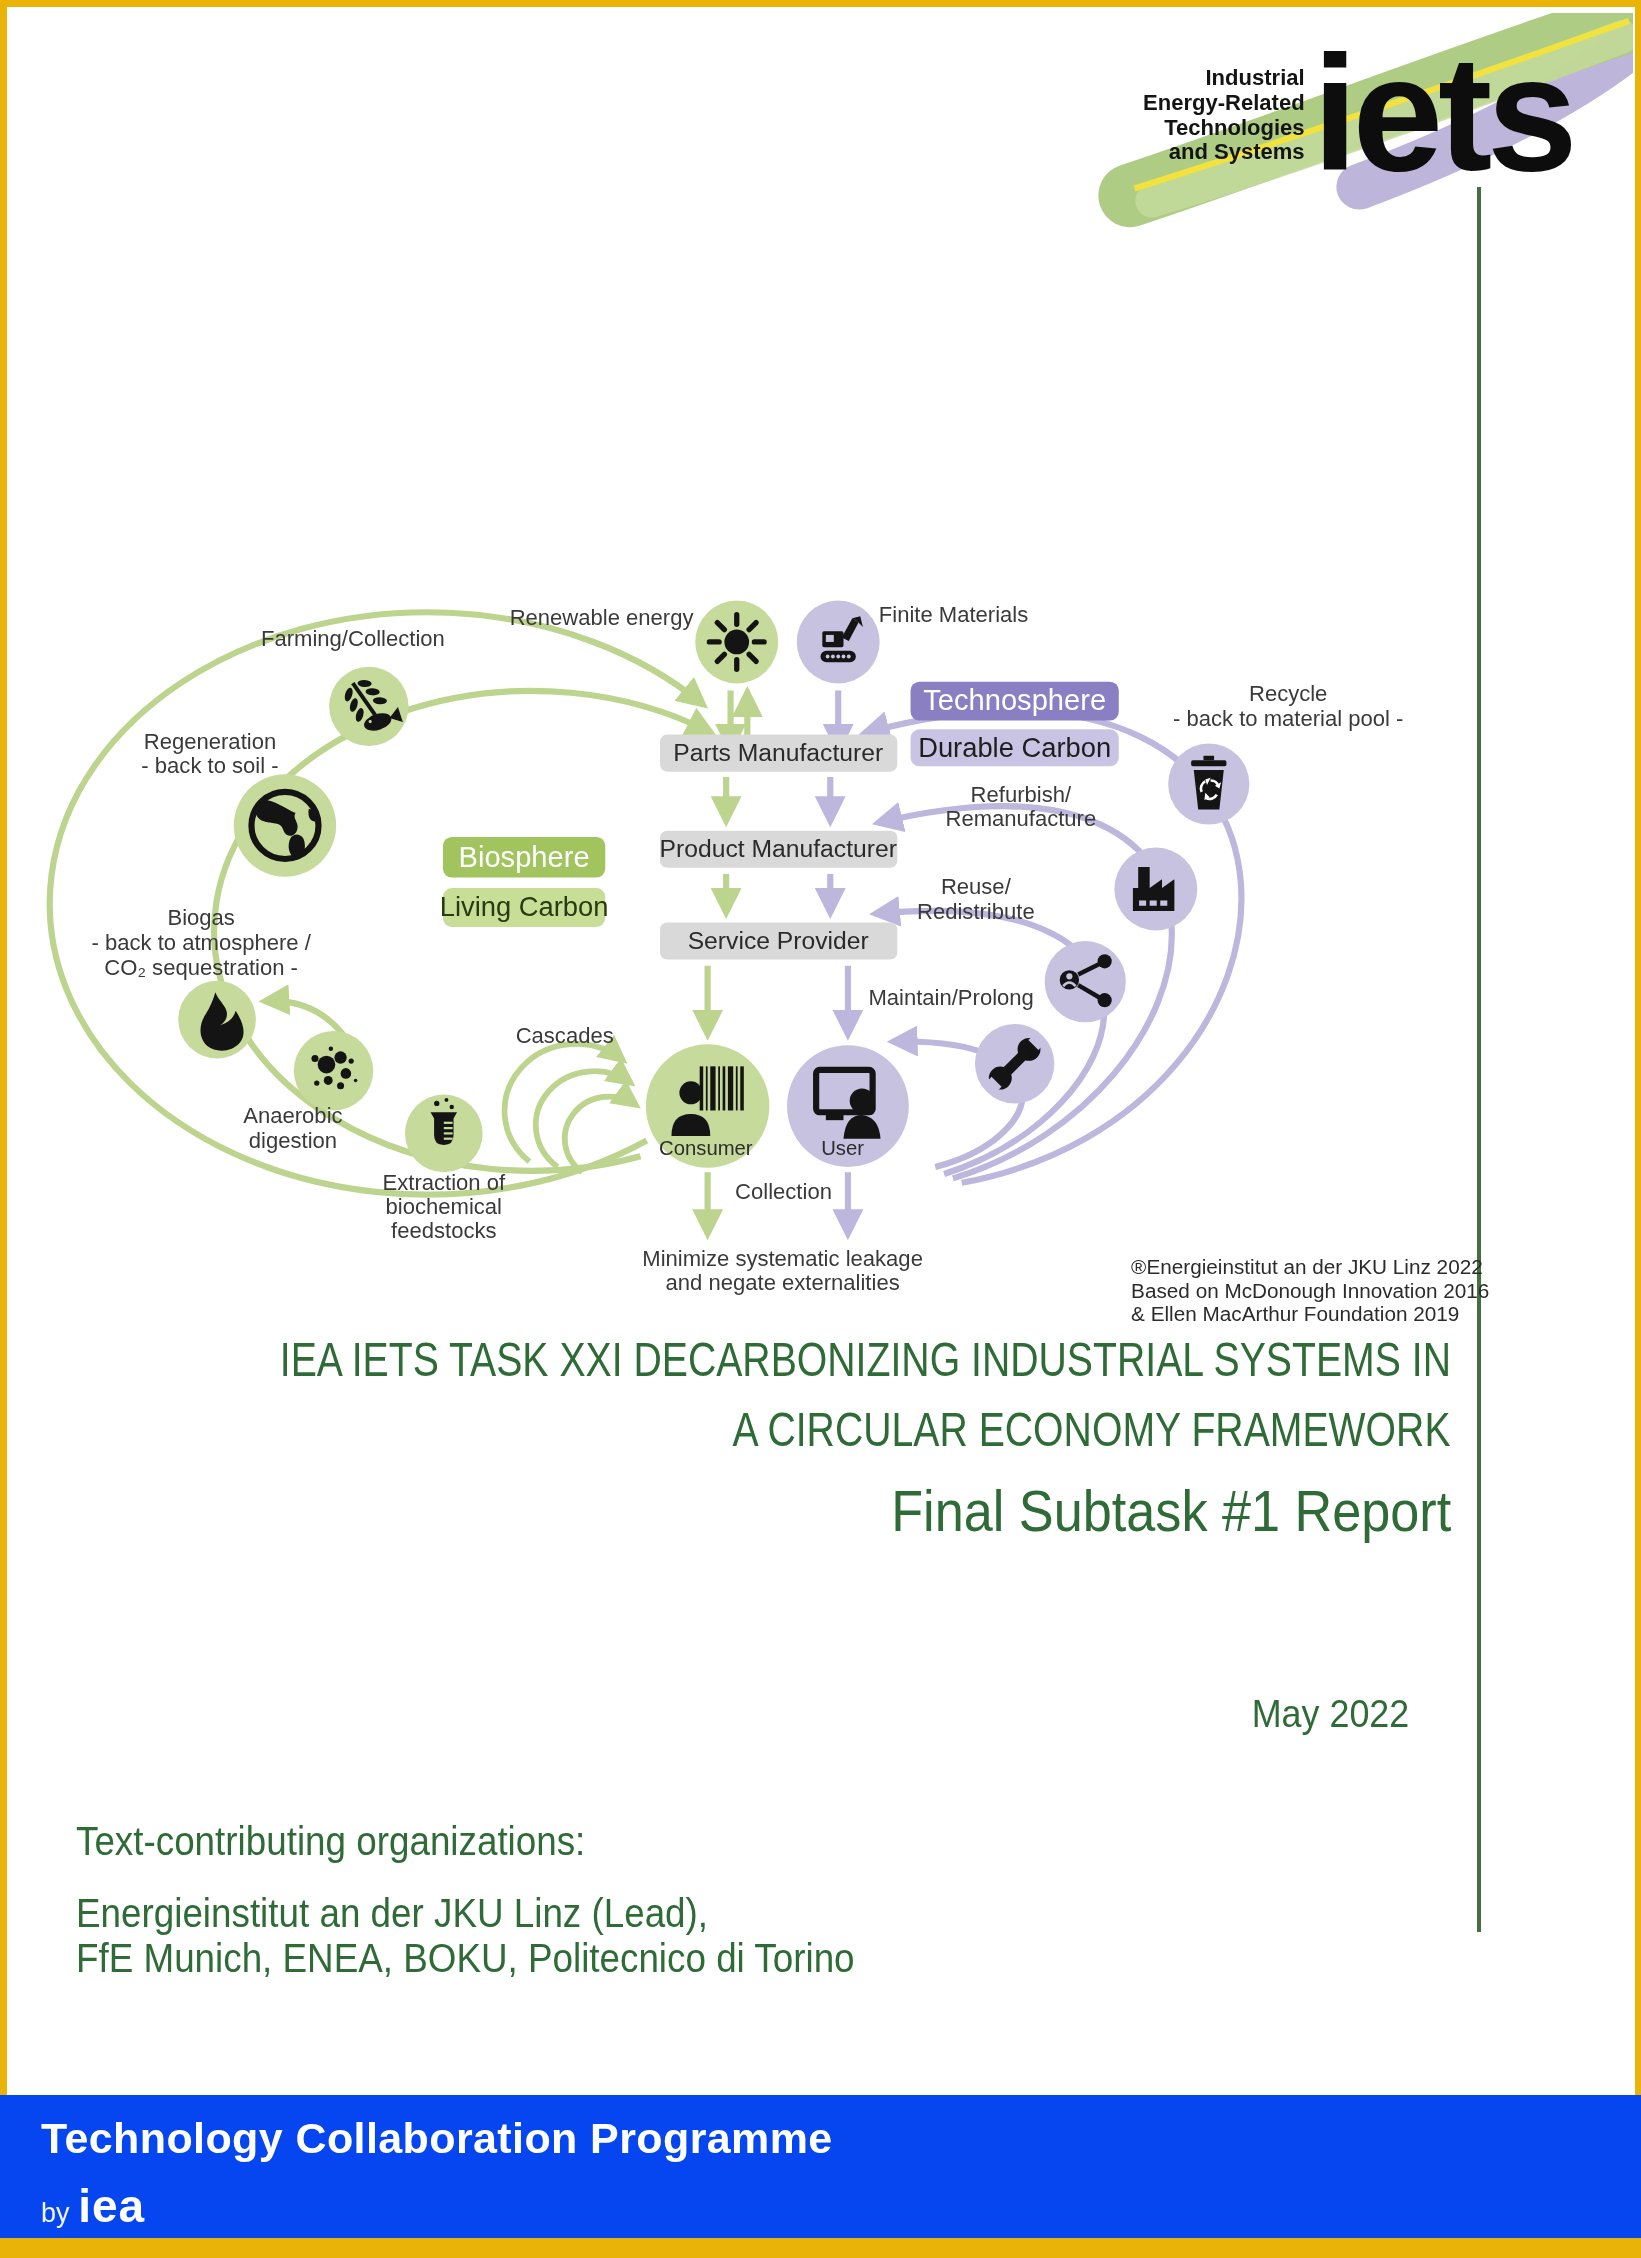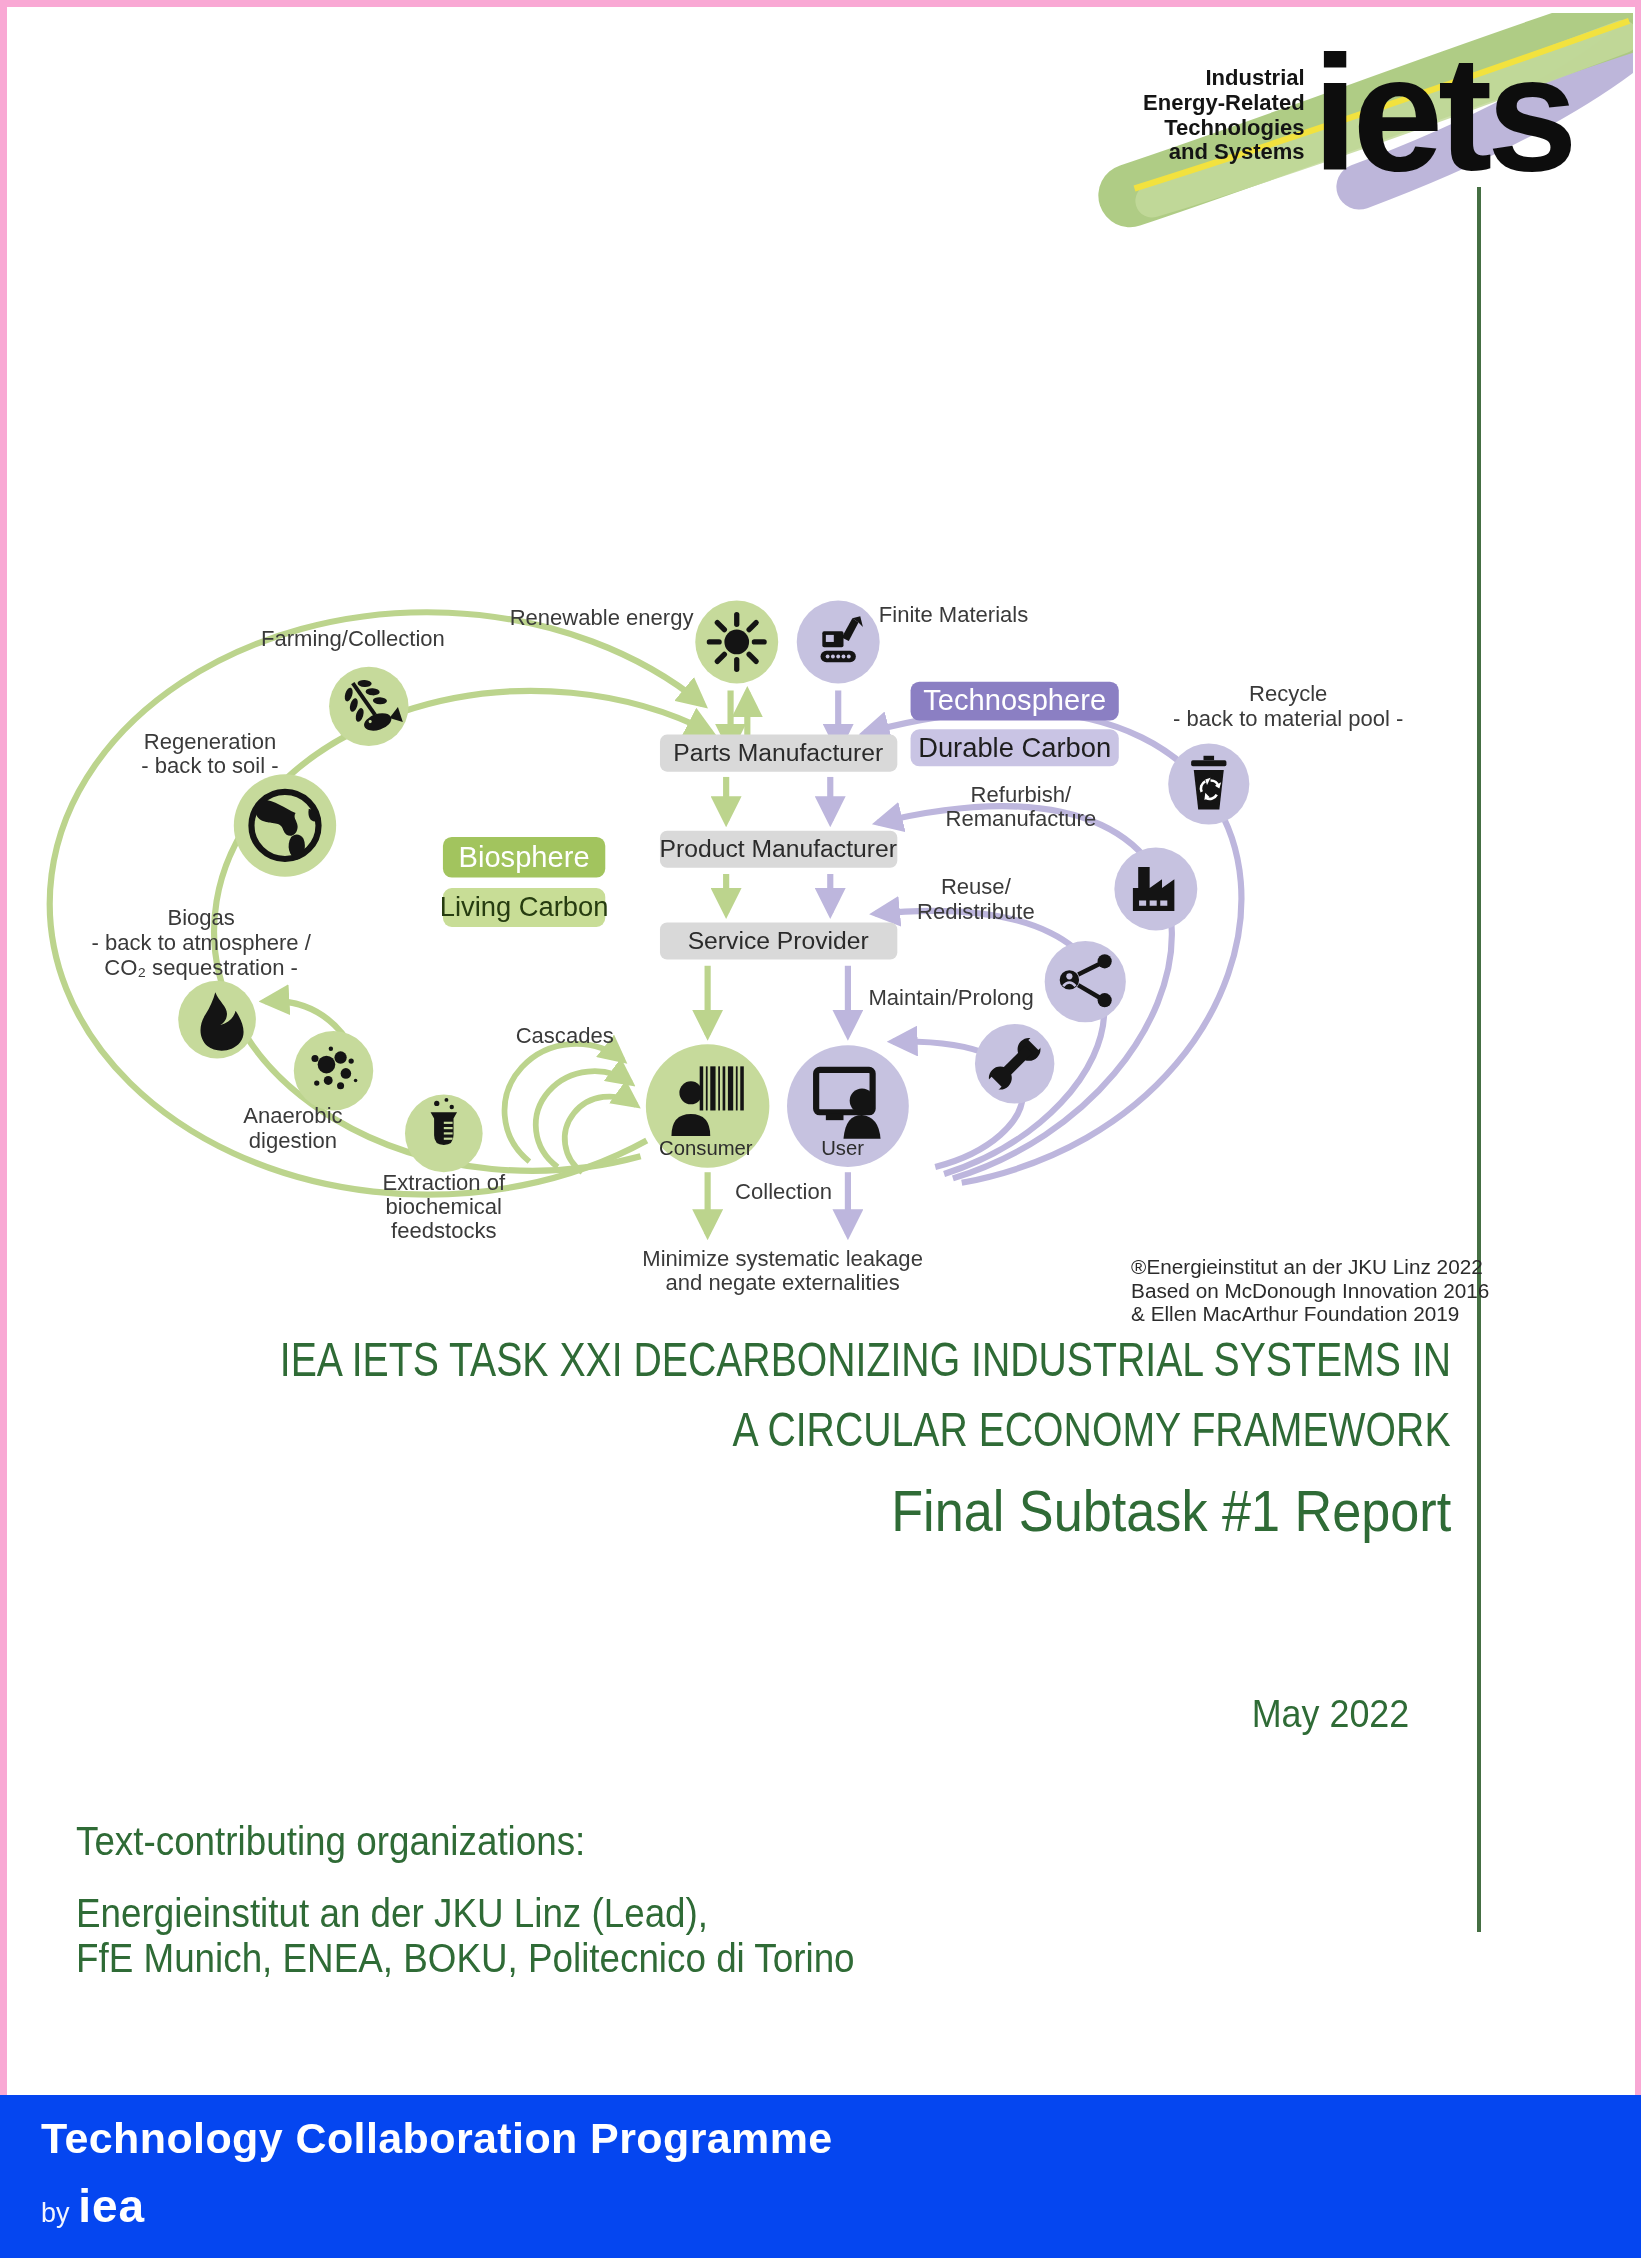--- a/index.html
+++ b/index.html
@@ -1,36 +1,36 @@
 <!DOCTYPE html>
 <html style="font-size:14px"><head>
 <meta charset="utf-8">
 <style>
   html,body{margin:0;padding:0;background:#0546f0;}
-  .canvas{position:relative;width:1642px;height:2258px;background:#f9a8d4;overflow:hidden;
+  .canvas{position:relative;width:1642px;height:2258px;background:#eab308;overflow:hidden;
           font-family:"Liberation Sans", sans-serif;}
   .page{position:absolute;left:7px;top:7px;width:1628px;height:2088px;background:#ffffff;}
   .vline{position:absolute;left:1477px;top:187px;width:3.5px;height:1745px;background:#456f43;}
   .logo-svg{position:absolute;left:1090px;top:13.2px;width:543px;height:216px;}
   .diagram-svg{position:absolute;left:0;top:565px;width:1642px;height:768px;}
   .title-line{position:absolute;right:191px;white-space:nowrap;color:#2f6b36;
               font-size:49px;line-height:1.05;transform:scaleX(0.80);transform-origin:100% 50%;}
   .title-line1{top:1334px;}
   .title-line2{top:1404px;}
   .subtitle{position:absolute;right:191px;top:1477px;white-space:nowrap;color:#2f6b36;
             font-size:58px;transform:scaleX(0.90);transform-origin:100% 50%;}
   .date{position:absolute;right:233px;top:1692px;color:#2f6b36;font-size:39px;
         transform:scaleX(0.92);transform-origin:100% 50%;}
   .contrib-heading{position:absolute;left:76px;top:1819px;color:#2f6b36;font-size:40px;
                    transform:scaleX(0.92);transform-origin:0 50%;white-space:nowrap;}
   .contrib-line1{position:absolute;left:76px;top:1891px;color:#2f6b36;font-size:40px;
                  transform:scaleX(0.92);transform-origin:0 50%;white-space:nowrap;}
   .contrib-line2{position:absolute;left:76px;top:1936px;color:#2f6b36;font-size:40px;
                  transform:scaleX(0.92);transform-origin:0 50%;white-space:nowrap;}
-  .footer-band{position:absolute;left:0;top:2095px;width:1642px;height:163px;background:#0546f0;}
+  .footer-band{position:absolute;left:0;top:2095px;width:1642px;height:143px;background:#0546f0;}
   .footer-title{position:absolute;left:41px;top:18.5px;color:#ffffff;font-size:43px;font-weight:bold;
                 white-space:nowrap;letter-spacing:0.4px;}
   .footer-by{position:absolute;left:41px;top:84px;color:#ffffff;display:flex;align-items:baseline;gap:8.8px;text-align:right;}
   .footer-by .by{font-size:27px;font-weight:400;opacity:0.95;}
   .footer-by .brand{font-size:46px;font-weight:800;letter-spacing:0.9px;}
   svg text{font-family:"Liberation Sans", sans-serif;}
 </style>
 </head>
 <body>
 

